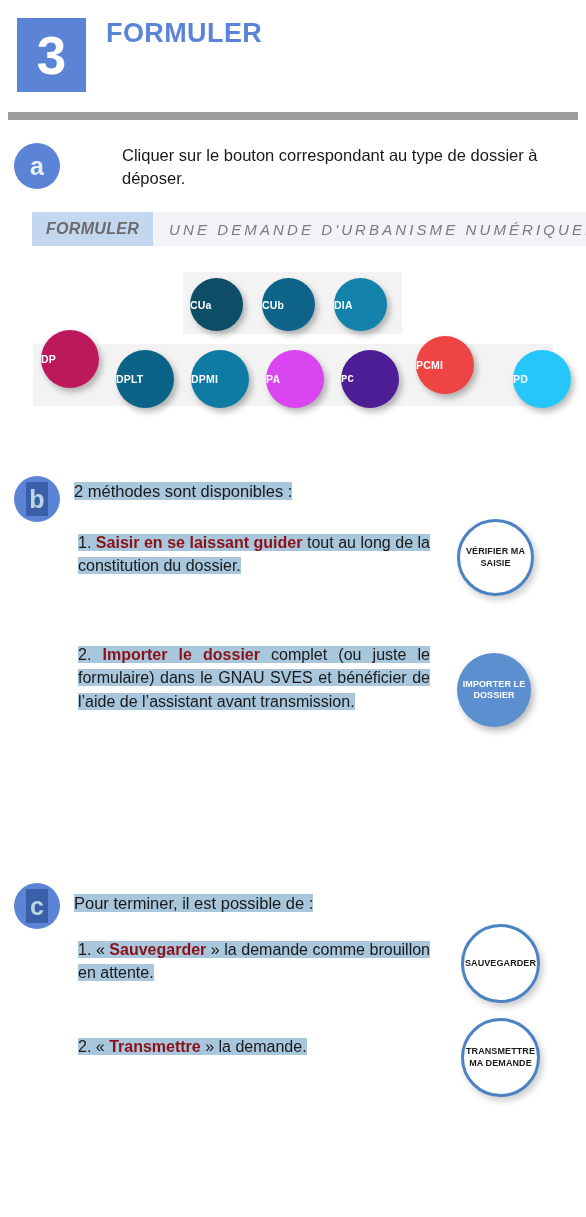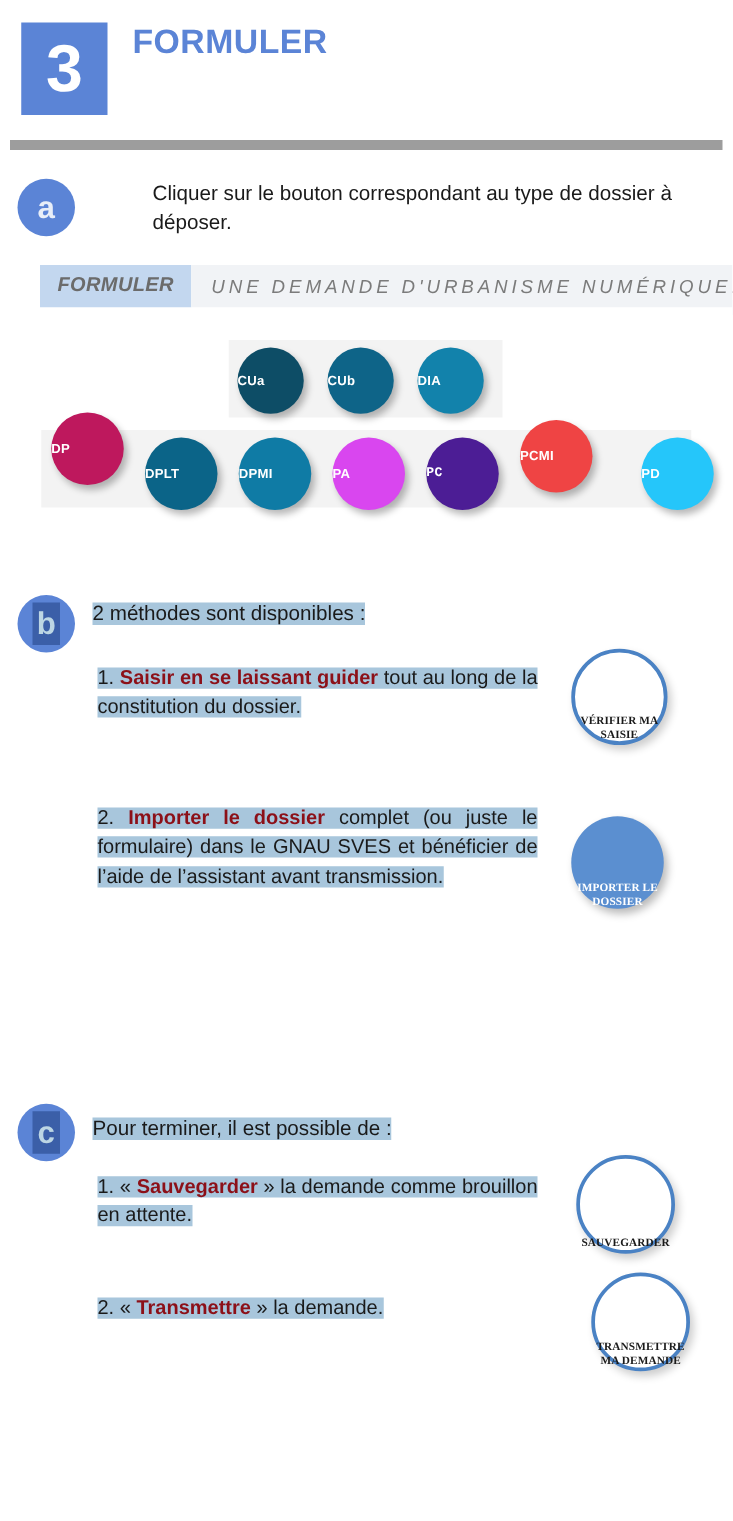--- a/index.html
+++ b/index.html
@@ -166,28 +166,27 @@
     align-items: center;
     box-shadow: 3px 4px 6px rgba(0,0,0,0.28);
     letter-spacing: 0.2px;
   }
 
   
   .action-circle {
     position: absolute;
     border-radius: 50%;
     display: flex;
-    align-items: flex-end;
+    align-items: center;
     justify-content: center;
     text-align: center;
     font-size: 9px;
     font-weight: bold;
     line-height: 1.25;
     letter-spacing: 0.1px;
-    font-family: Liberation Serif, serif;
   }
   .action-circle.outline {
     background: #ffffff;
     border: 3px solid #4a82c4;
     color: #1a1a1a;
     box-shadow: 3px 4px 7px rgba(0,0,0,0.20);
   }
   .action-circle.filled {
     background: #5b8fd0;
     color: #ffffff;
@@ -296,15 +295,15 @@
 
 <div class="para" style="left:78px; top:1035px; width:352px; text-align:left;">
   <span class="hl"><span class="num">2.</span>
   <span>« </span><span class="kw">Transmettre</span><span> » la demande.</span></span>
 </div>
 
 <div class="action-circle outline" style="left:461px; top:924px; width:73px; height:73px;">
   <span>SAUVEGARDER</span>
 </div>
 
-<div class="action-circle outline" style="left:461px; top:1018px; width:73px; height:73px;margin-left:12px;">
+<div class="action-circle outline" style="left:461px; top:1018px; width:73px; height:73px;">
   <span>TRANSMETTRE MA DEMANDE</span>
 </div>
 
 </body></html>

